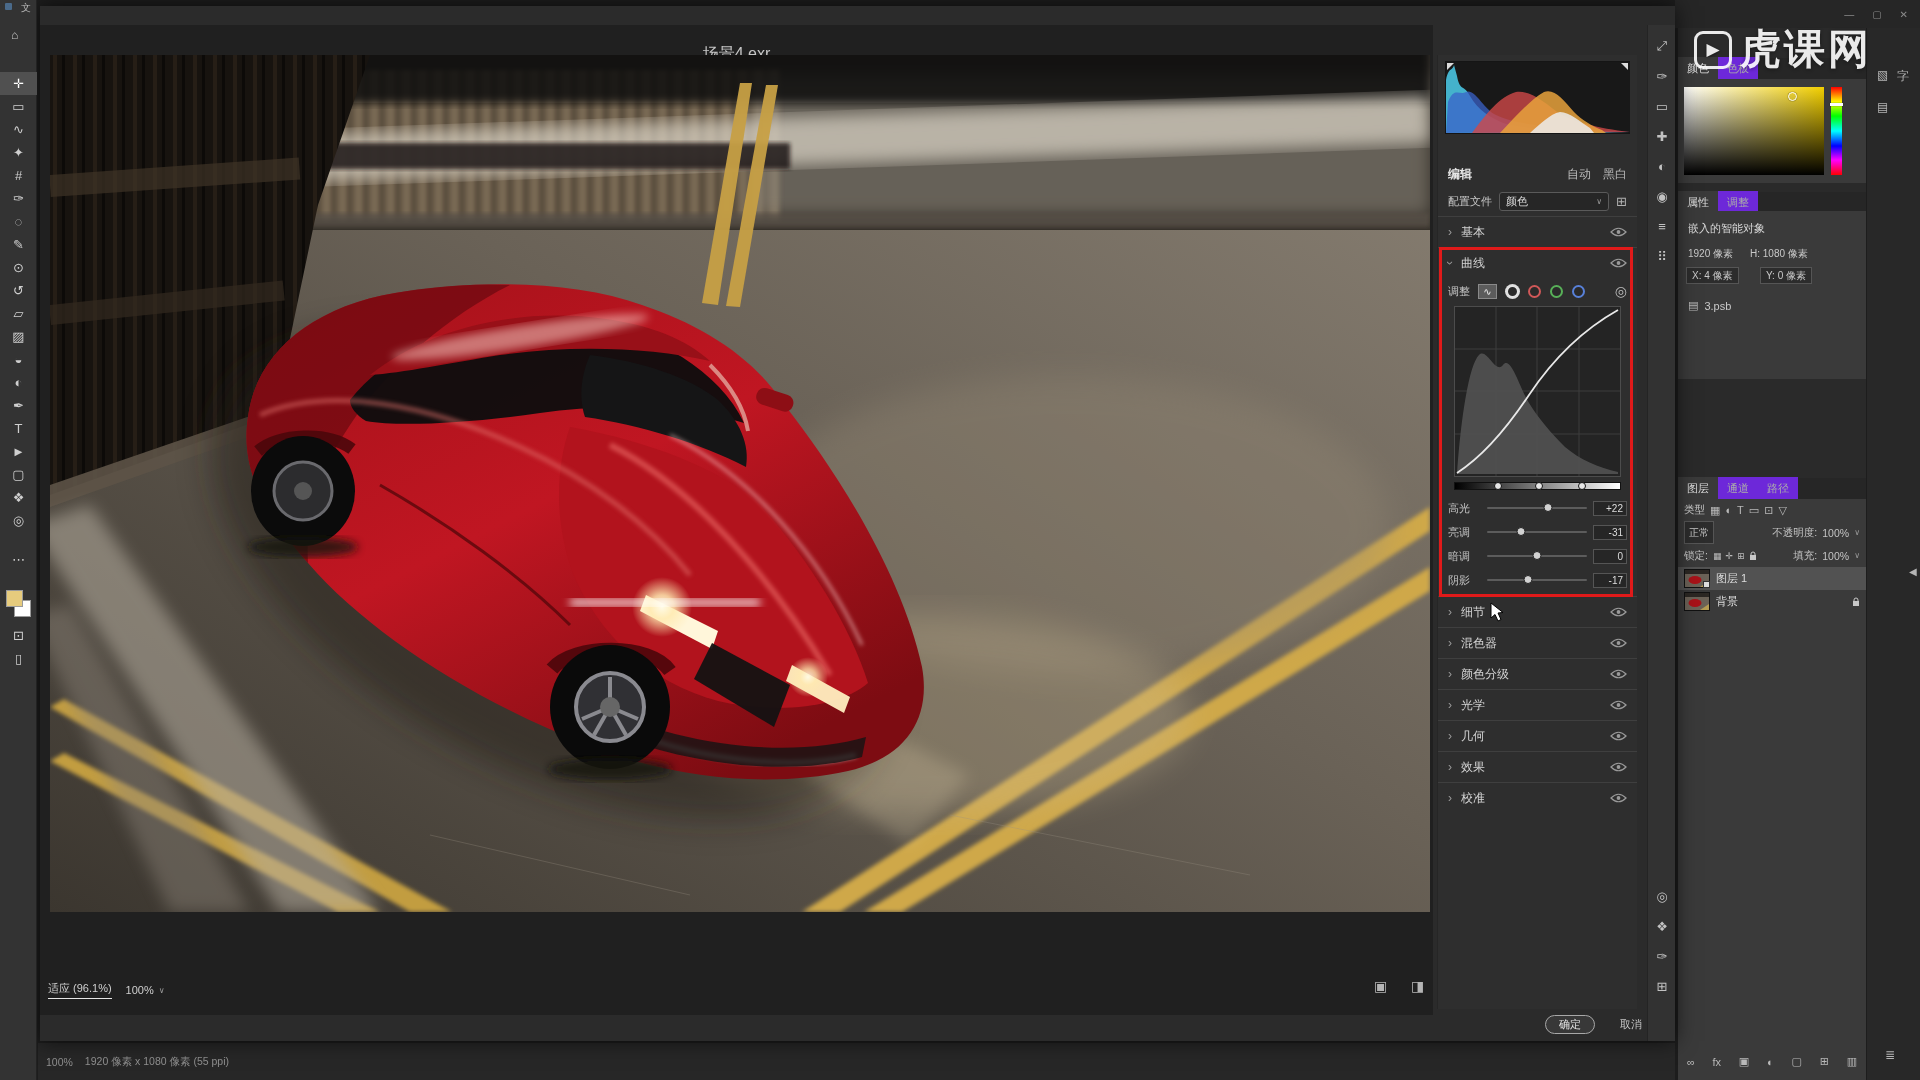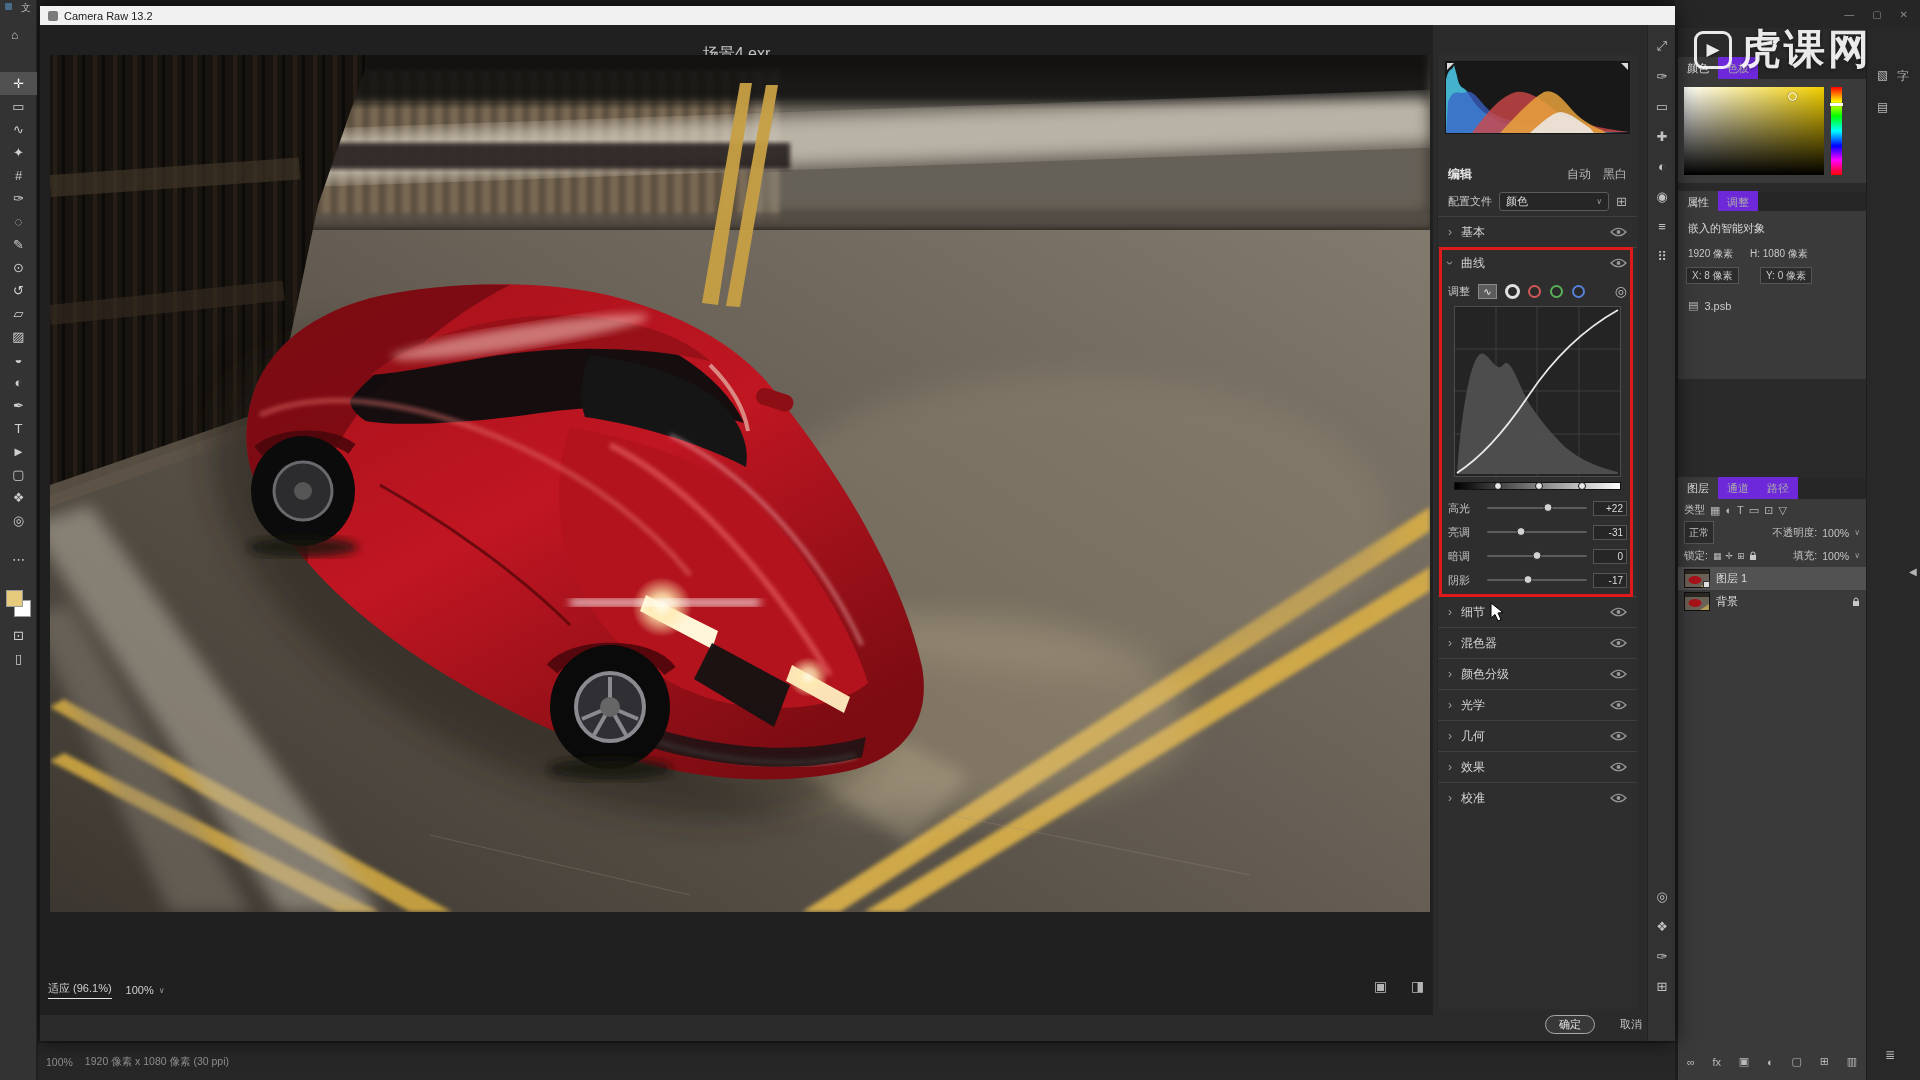--- a/index.html
+++ b/index.html
@@ -139,24 +139,20 @@
     <div class="abs tool" style="top:548px">⋯</div>
     <span class="swatch" id="bg-swatch" style="left: 14px; top: 600px; background: rgb(255, 255, 255);"></span>
     <span class="swatch" id="fg-swatch" style="left: 6px; top: 590px; background: rgb(230, 203, 125);"></span>
     <div id="rail-bottom-icons" class="abs" style="left:0;top:624px;width:37px">
         <div class="tool">⊡</div>
         <div class="tool">▯</div>
       </div>
   </div>
 
   <div id="dlg" class="abs">
-    <div id="dlg-title">
-      <span id="dlg-icon"></span>
-      <span>Camera Raw 13.2</span>
-    </div>
 
     <div id="preview-wrap">
       <div id="filename">场景4.exr</div>
 
       <div id="scene">
         <svg width="1380" height="857" viewBox="0 0 1380 857" preserveAspectRatio="none">
           <defs>
             <linearGradient id="ground" x1="1" y1="0" x2="0" y2="1">
               <stop offset="0" stop-color="#8a8174"></stop>
                 <stop offset="0.45" stop-color="#6a6257"></stop>
@@ -538,21 +534,21 @@
     <div class="ptabs" style="top:192px">
       <span class="ptab active">属性</span>
       <span class="ptab">调整</span>
     </div>
     <div class="pbody" style="top:211px;height:168px">
       <div class="prop-text" style="position:absolute;left:10px;top:10px;color:#d8d8d8">嵌入的智能对象</div>
       <div class="prop-text" style="position:absolute;left:10px;top:36px;font-size:10px">1920 像素</div>
       <div class="prop-text" style="position:absolute;left:72px;top:36px;font-size:10px">
         <span>H:</span> <span>1080 像素</span>
       </div>
-      <span class="xy-box" style="position:absolute;left:8px;top:56px">X: 8 像素</span>
+      <span class="xy-box" style="position:absolute;left:8px;top:56px">X: 4 像素</span>
       <span class="xy-box" style="position:absolute;left:82px;top:56px">Y: 0 像素</span>
       <div class="prop-text" style="position:absolute;left:10px;top:88px;display:flex;gap:6px;align-items:center">
         <span class="mini-ic">▤</span>
         <span>3.psb</span>
       </div>
     </div>
 
     <div class="ptabs" style="top:478px" id="layers-tabs">
         <span class="ptab active">图层</span>
         <span class="ptab">通道</span>
@@ -645,19 +641,19 @@
 
   <div id="watermark" class="abs">
     <span id="wm-logo">
         <span>▶</span>
       </span>
     <span id="wm-text">虎课网</span>
   </div>
 
   <div id="status-bar" class="abs">
     <span>100%</span>
-    <span>1920 像素 x 1080 像素 (30 ppi)</span>
+    <span>1920 像素 x 1080 像素 (55 ppi)</span>
   </div>
 
   <svg id="cursor" class="abs" width="16" height="22" viewBox="0 0 16 22">
     <path d="M1 1 L1 16 L5 12.5 L8 19 L11 17.5 L8 11 L13 10.5 Z" fill="#fff" stroke="#000" stroke-width="1"></path>
   </svg>
 </div>
 
 </body></html>

